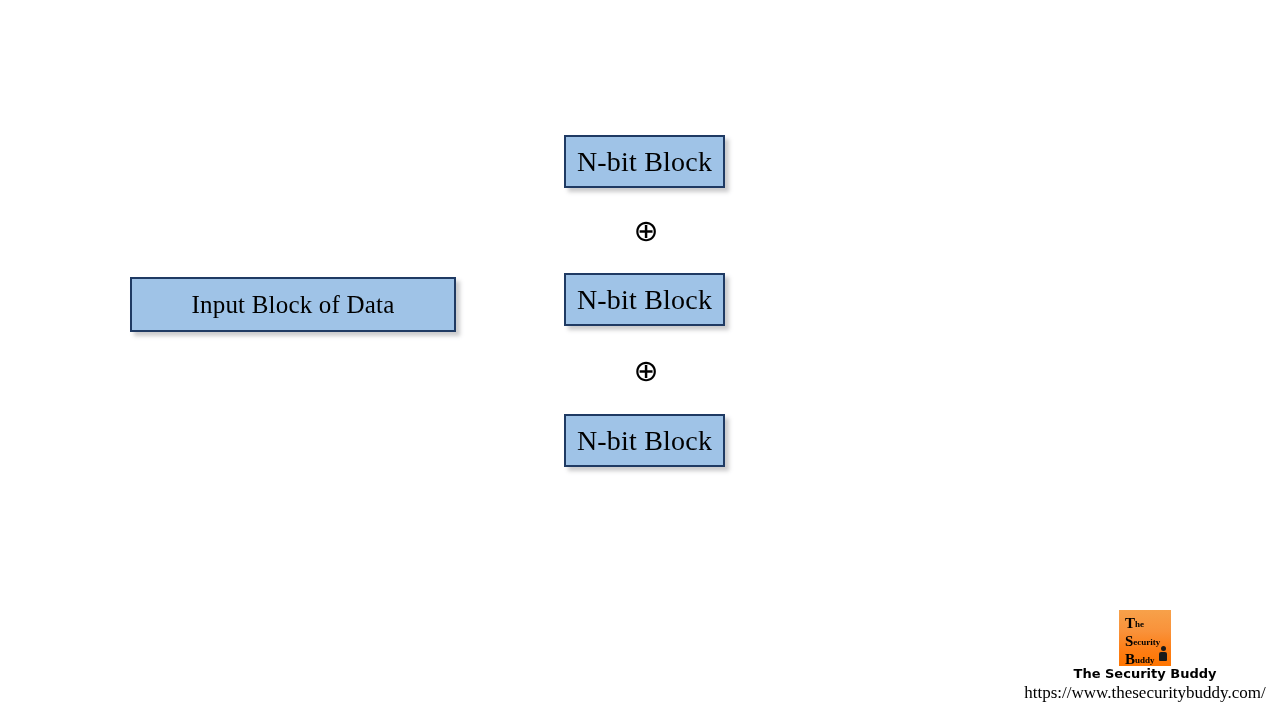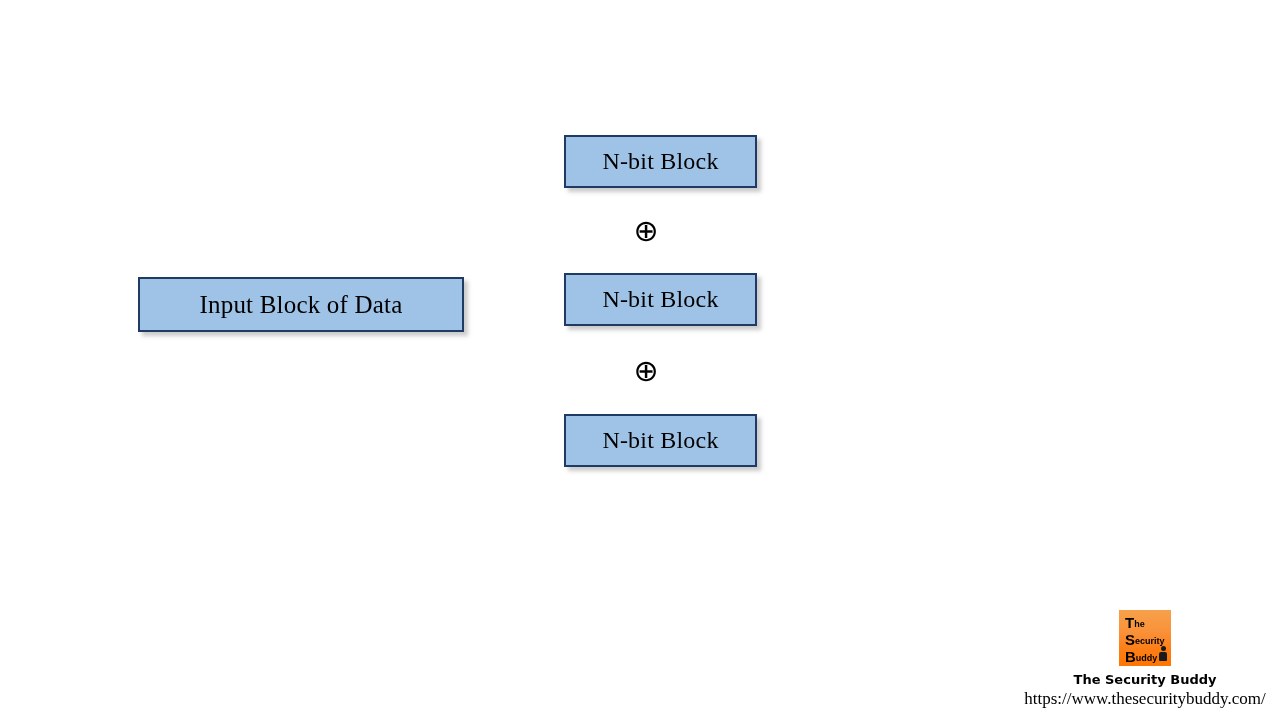--- a/index.html
+++ b/index.html
@@ -34,32 +34,32 @@
     align-items: center;
     justify-content: center;
     font-family: "Liberation Serif", "DejaVu Serif", serif;
     font-weight: 400;
     color: #000000;
     letter-spacing: 0.2px;
     box-shadow: 4px 4px 4px rgba(140, 140, 145, 0.45);
   }
 
   .block-input {
-    left: 138px;
+    left: 130px;
     top: 277px;
     width: 326px;
     height: 55px;
     font-size: 25px;
   }
 
   .block-n {
     left: 564px;
-    width: 193px;
+    width: 161px;
     height: 53px;
-    font-size: 24px;
+    font-size: 28px;
   }
 
   .block-n-1 { top: 135px; }
   .block-n-2 { top: 273px; }
   .block-n-3 { top: 414px; }
 
   
   .xor {
     position: absolute;
     left: 626px;
@@ -89,21 +89,21 @@
     background: linear-gradient(180deg, #F7A14A 0%, #F9923A 38%, #FD7E16 70%, #FF7500 100%);
     position: relative;
     box-sizing: border-box;
     padding: 4px 0 0 6px;
     text-align: left;
     overflow: hidden;
   }
 
   .logo-line {
     display: block;
-    font-family: Liberation Sans, sans-serif;
+    font-family: Liberation Serif, serif;
     font-weight: bold;
     color: #000000;
     line-height: 1;
     white-space: nowrap;
     margin-bottom: 1px;
   }
   .logo-line .cap {
     font-size: 15px;
     vertical-align: -1px;
   }
@@ -131,21 +131,21 @@
     position: absolute;
     top: 6px;
     left: 0;
     width: 8px;
     height: 9px;
     background: #1A1A1A;
     border-radius: 2px 2px 1px 1px;
   }
 
   .brand-name {
-    margin-top: 6px;
+    margin-top: 0;
     font-family: "DejaVu Sans", sans-serif;
     font-weight: bold;
     font-size: 13px;
     color: #000000;
     line-height: 1.25;
   }
 
   .brand-url {
     font-family: "Liberation Serif", "DejaVu Serif", serif;
     font-size: 17px;

